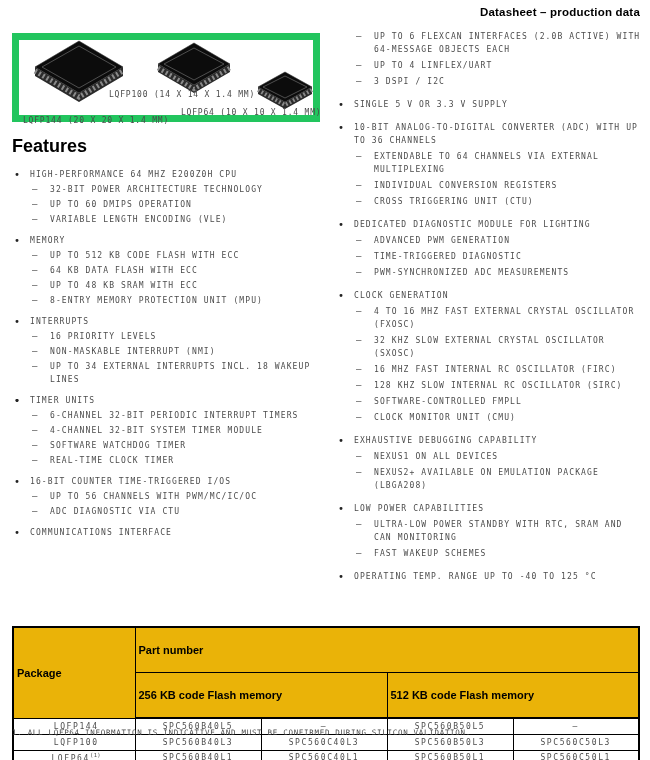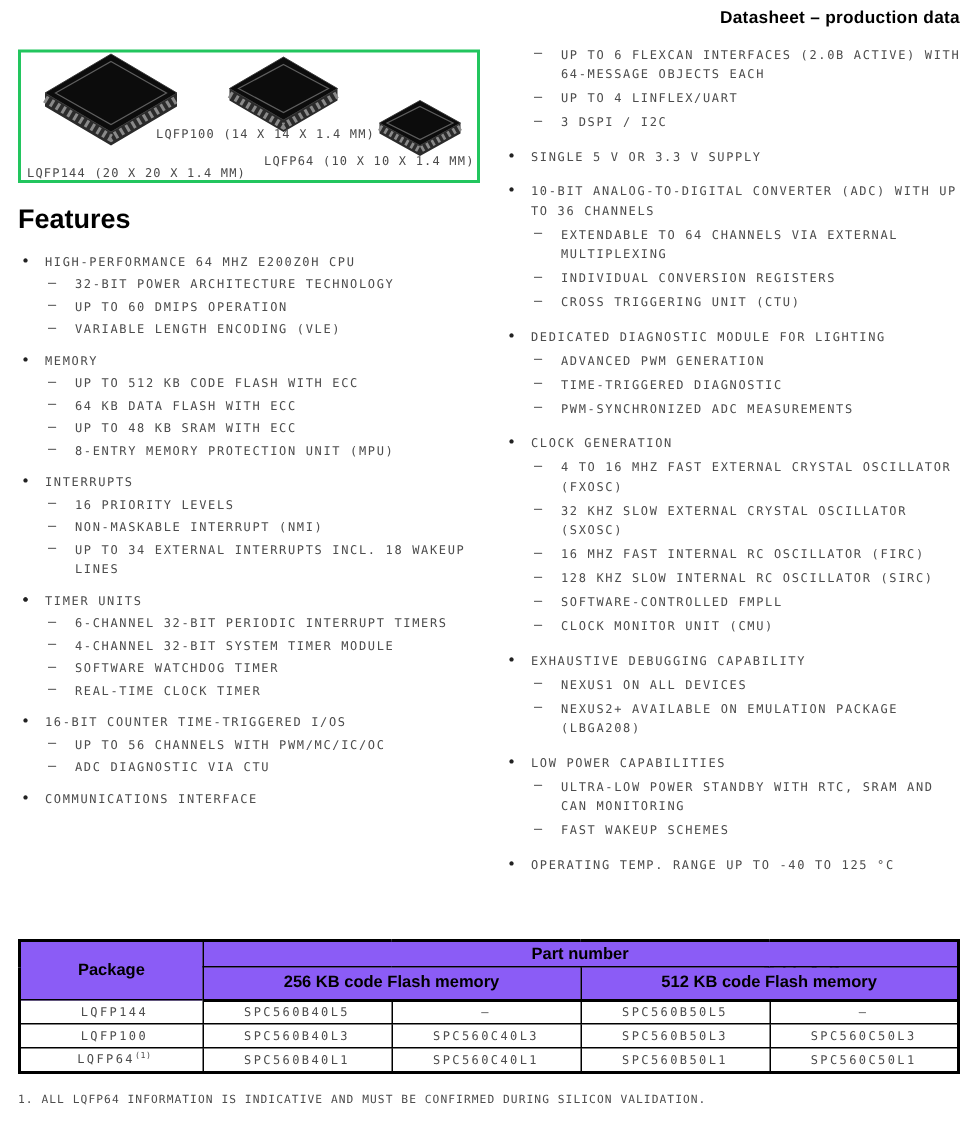--- a/index.html
+++ b/index.html
@@ -3,21 +3,21 @@
 <meta charset="utf-8">
 <style>
   html,body{margin:0;padding:0;background:#fff;}
   .page{position:relative;width:650px;height:760px;background:#ffffff;overflow:hidden;
         font-family:"Liberation Sans",sans-serif;}
 
   .doc-type{position:absolute;top:6px;right:10px;font:bold 11.5px "Liberation Sans",sans-serif;
             color:#000;letter-spacing:.2px;}
 
   .package-box{position:absolute;left:12px;top:33px;width:308px;height:89px;
-               border:2px solid #22c55e;box-sizing:border-box;background:#fff;}
+               border:7px solid #22c55e;box-sizing:border-box;background:#fff;}
   .svg-ocr{font-family:"DejaVu Sans Mono",monospace;font-size:8px;letter-spacing:.8px;fill:#4a4a4a;}
 
   .features-title{position:absolute;left:12px;top:136px;margin:0;
                   font:bold 18px "Liberation Sans",sans-serif;color:#000;}
 
   .col{position:absolute;}
   .col-left{left:12px;top:168px;width:312px;}
   .col-right{left:336px;top:30px;width:308px;}
 
   .feat{position:relative;font-family:"DejaVu Sans Mono",monospace;font-size:8px;
@@ -30,22 +30,22 @@
   .feat .marker{position:absolute;top:0;color:#222;}
   .feat.bullet .marker{left:2px;font-size:10px;}
   .feat.dash .marker{left:20px;font-size:9px;color:#3d3d3d;}
 
   .table-title{position:absolute;left:12px;top:642px;width:628px;text-align:right;
                font:bold 11px "Liberation Sans",sans-serif;color:#000;}
 
   table.device{position:absolute;left:12px;top:626px;width:628px;border-collapse:collapse;
                border:2px solid #000;table-layout:fixed;}
   table.device th,table.device td{border:1px solid #000;box-sizing:border-box;}
-  table.device th{font:bold 11px "Liberation Sans",sans-serif;color:#000;text-align:center;
-                  padding:2px 3px;background:#8b5cf6;}
+  table.device th{font:bold 11px "Liberation Sans",sans-serif;color:#000;text-align:left;
+                  padding:16px 3px;background:#eab308;}
   table.device thead tr:last-child th{border-bottom-width:2px;height:22px;}
   table.device th.pkg{width:122px;}
   table.device td{font-family:"DejaVu Sans Mono",monospace;font-size:8px;letter-spacing:1.6px;
                   color:#4c4c4c;text-align:center;height:16px;padding:1px 2px;}
   table.device td.pkg{text-align:center;padding-left:6px;}
   table.device td.pkg sup{font-size:5.5px;letter-spacing:.4px;}
 
   .footnote{position:absolute;left:12px;top:728px;width:628px;
             font-family:"DejaVu Sans Mono",monospace;font-size:7.5px;letter-spacing:.7px;
             color:#4c4c4c;text-transform:uppercase;}

